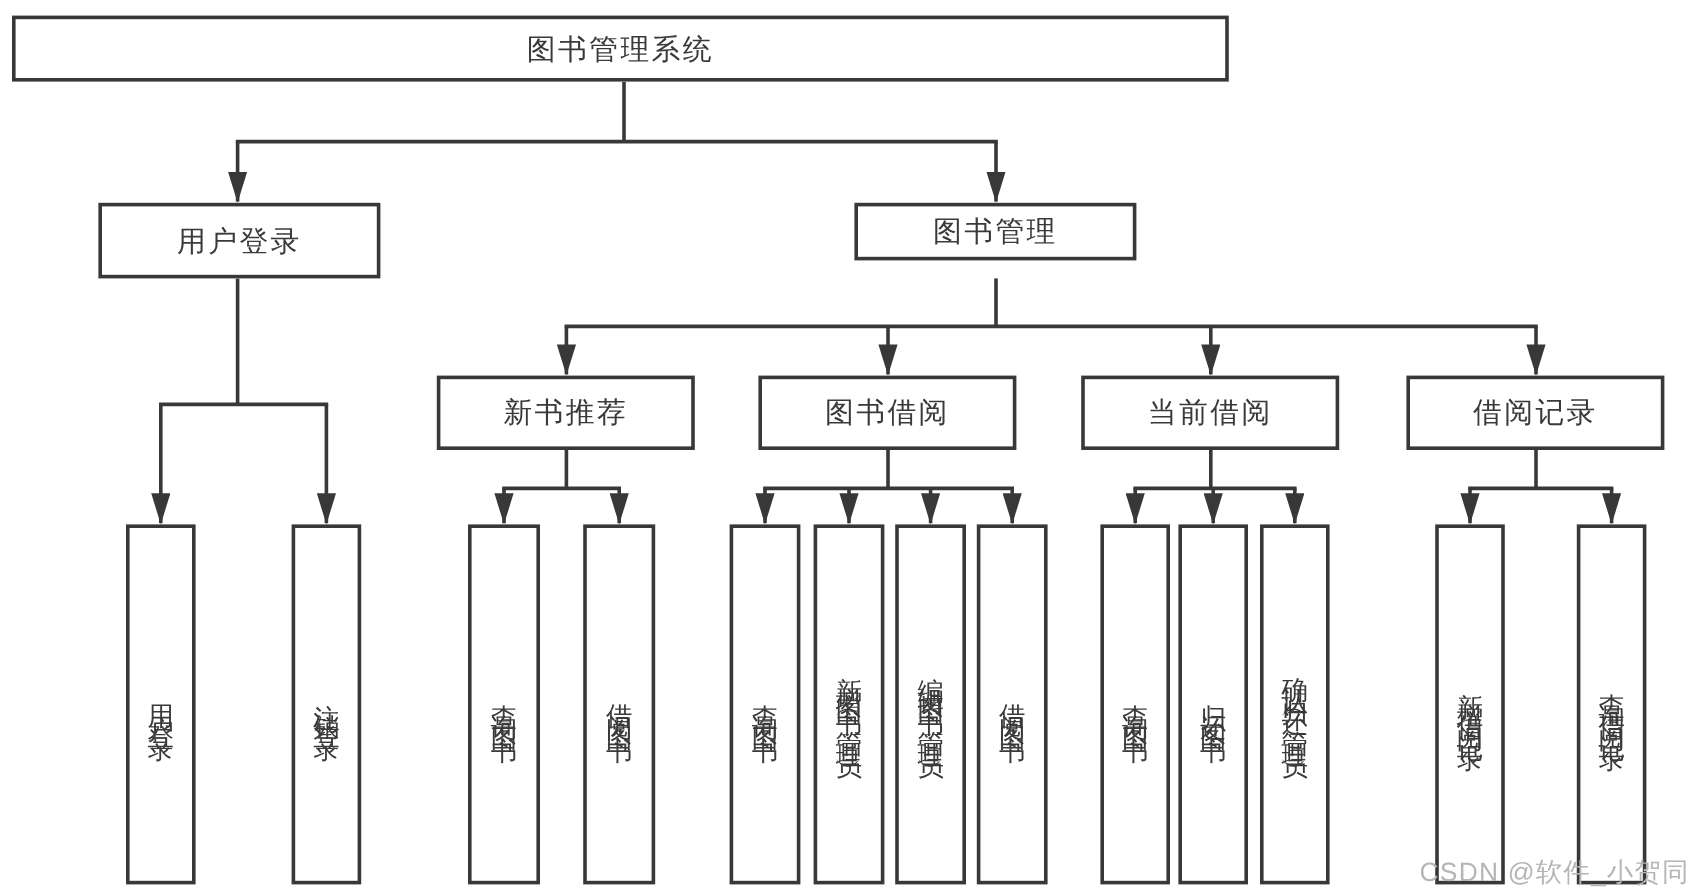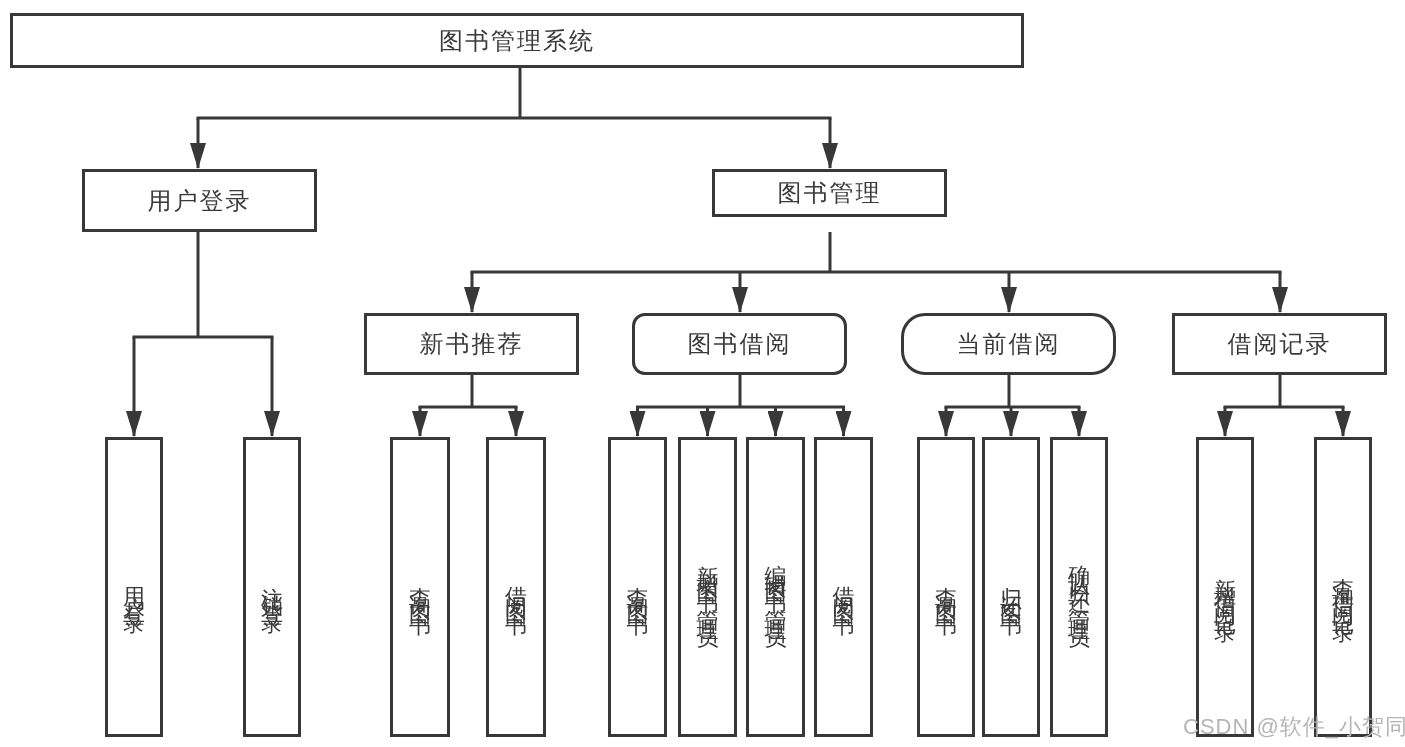--- a/index.html
+++ b/index.html
@@ -123,24 +123,24 @@
   <div class="node h" style="left:82px; top:169px; width:235px; height:63px;">
     <span>用户登录</span>
   </div>
   <div class="node h" style="left:712px; top:169px; width:235px; height:48px;">
     <span>图书管理</span>
   </div>
 
   <div class="node h" style="left:364px; top:313px; width:215px; height:62px;">
     <span>新书推荐</span>
   </div>
-  <div class="node h" style="left:632px; top:313px; width:215px; height:62px;border-radius:13px;">
+  <div class="node h" style="left:632px; top:313px; width:215px; height:62px;">
     <span>图书借阅</span>
   </div>
-  <div class="node h" style="left:901px; top:313px; width:215px; height:62px;border-radius:24px;">
+  <div class="node h" style="left:901px; top:313px; width:215px; height:62px;">
     <span>当前借阅</span>
   </div>
   <div class="node h" style="left:1172px; top:313px; width:215px; height:62px;">
     <span>借阅记录</span>
   </div>
 
   <div class="node v" style="left:105px; top:437px; width:58px; height:300px;">
     <span>用户登录</span>
   </div>
   <div class="node v" style="left:243px; top:437px; width:58px; height:300px;">

